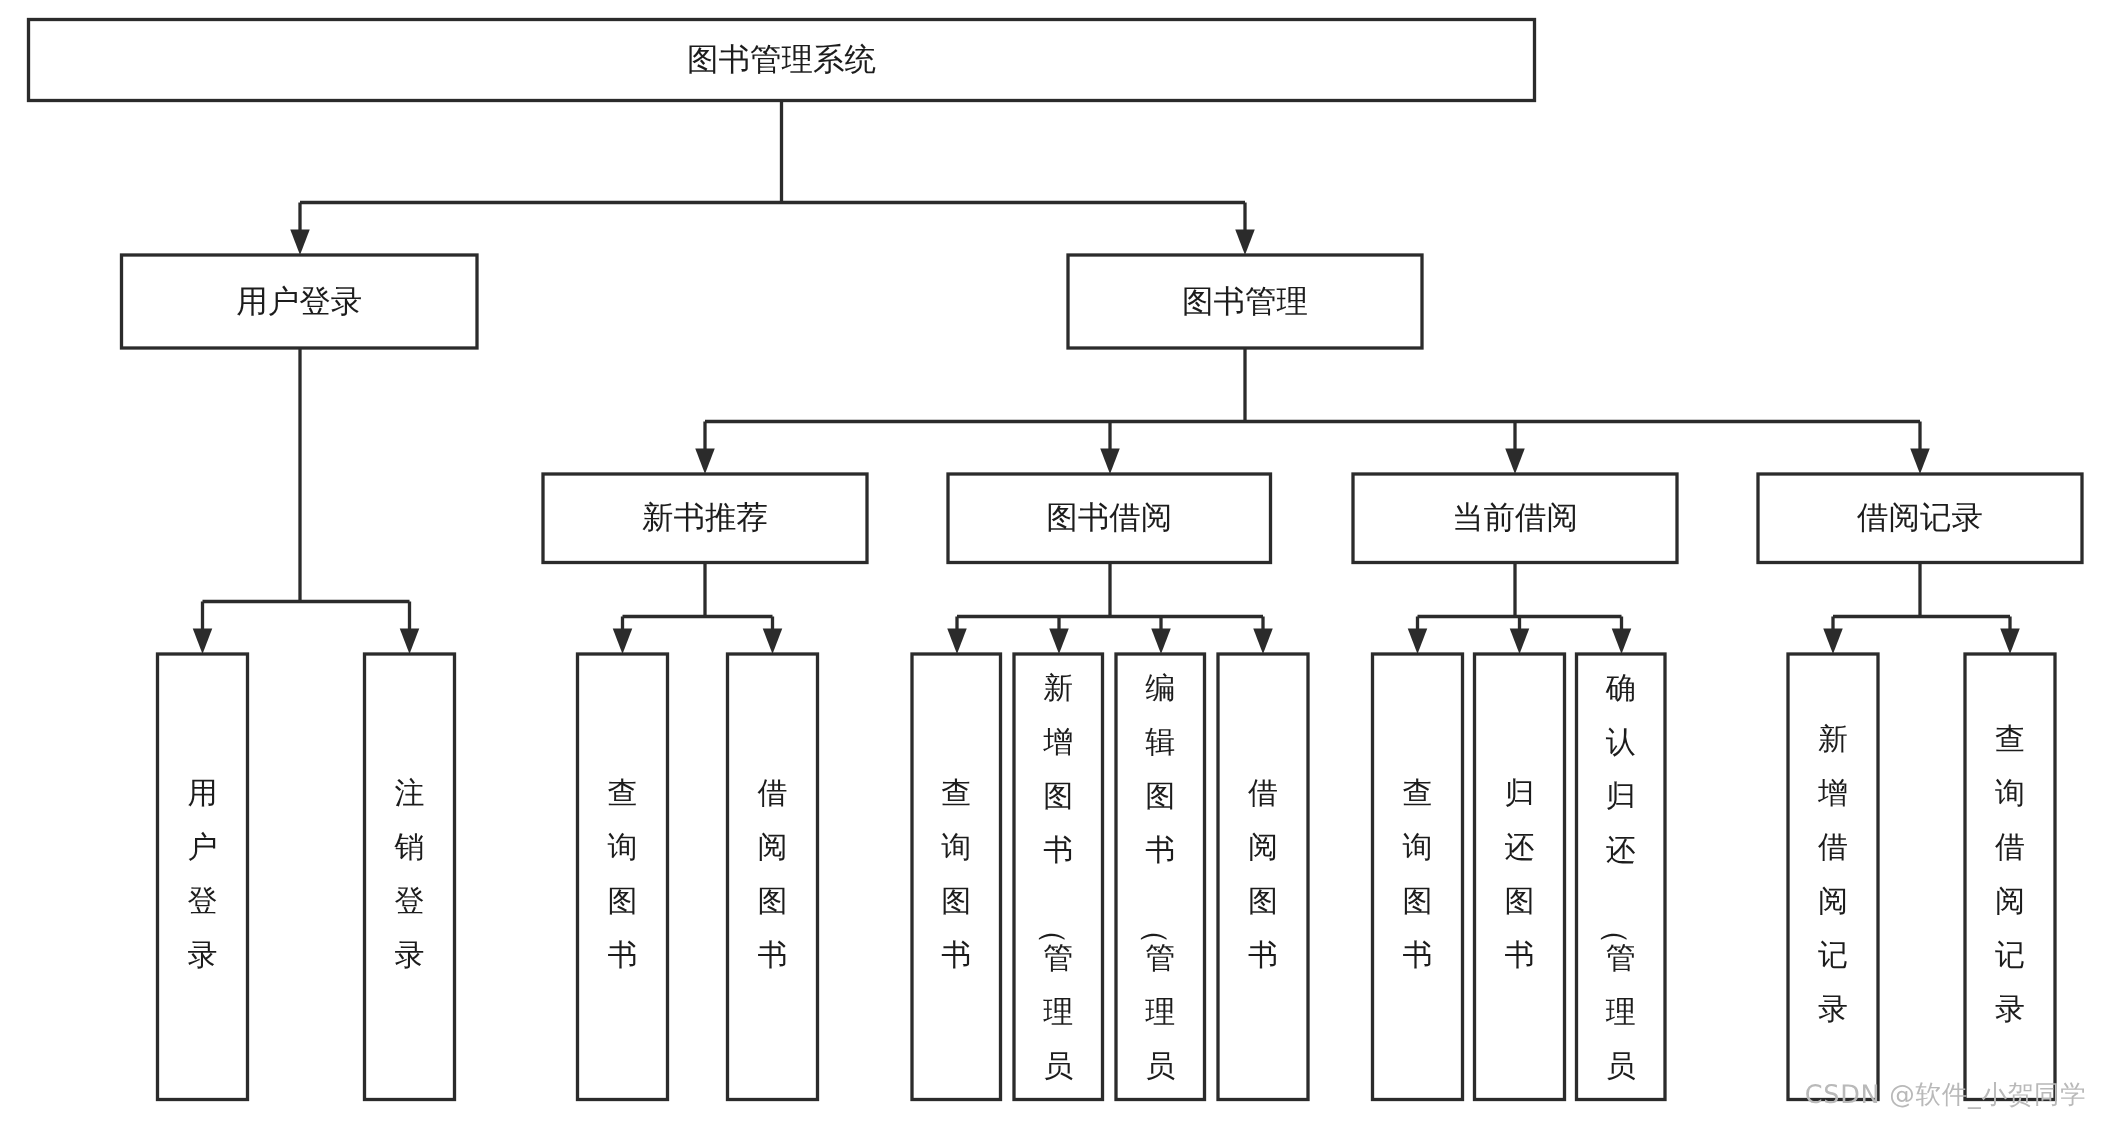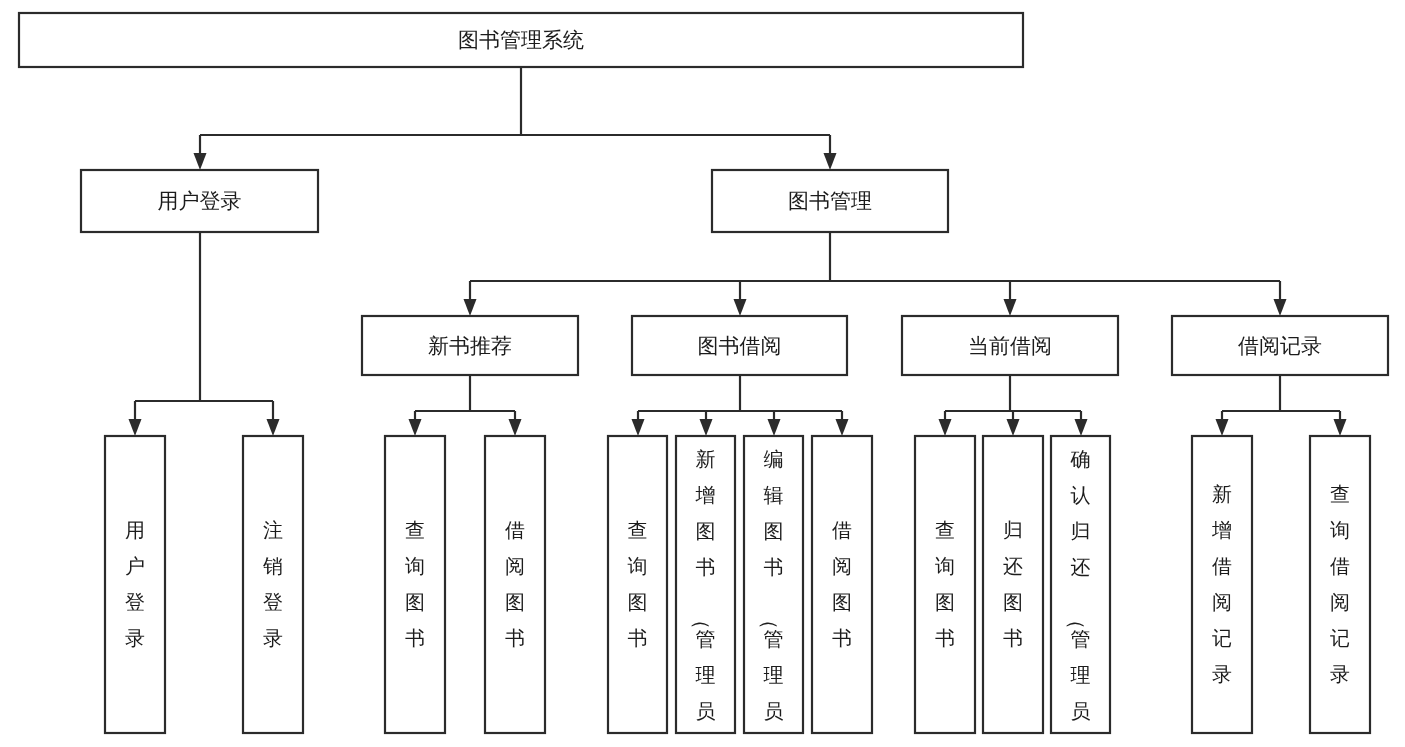--- a/index.html
+++ b/index.html
@@ -216,13 +216,14 @@
         <g>
           <rect x="1192" y="436" width="60" height="297" rx="0" class="node-box"></rect>
           <text x="1222" y="494.5" class="node-label-v-char"><tspan x="1222" dy="0">新</tspan><tspan x="1222" dy="36">增</tspan><tspan x="1222" dy="36">借</tspan><tspan x="1222" dy="36">阅</tspan><tspan x="1222" dy="36">记</tspan><tspan x="1222" dy="36">录</tspan></text>
         </g>
         <g>
           <rect x="1310" y="436" width="60" height="297" rx="0" class="node-box"></rect>
           <text x="1340" y="494.5" class="node-label-v-char"><tspan x="1340" dy="0">查</tspan><tspan x="1340" dy="36">询</tspan><tspan x="1340" dy="36">借</tspan><tspan x="1340" dy="36">阅</tspan><tspan x="1340" dy="36">记</tspan><tspan x="1340" dy="36">录</tspan></text>
         </g>
       </g>
   </svg>
+  <div class="watermark">CSDN @软件_小贺同学</div>
 </div>
 
 </body></html>

